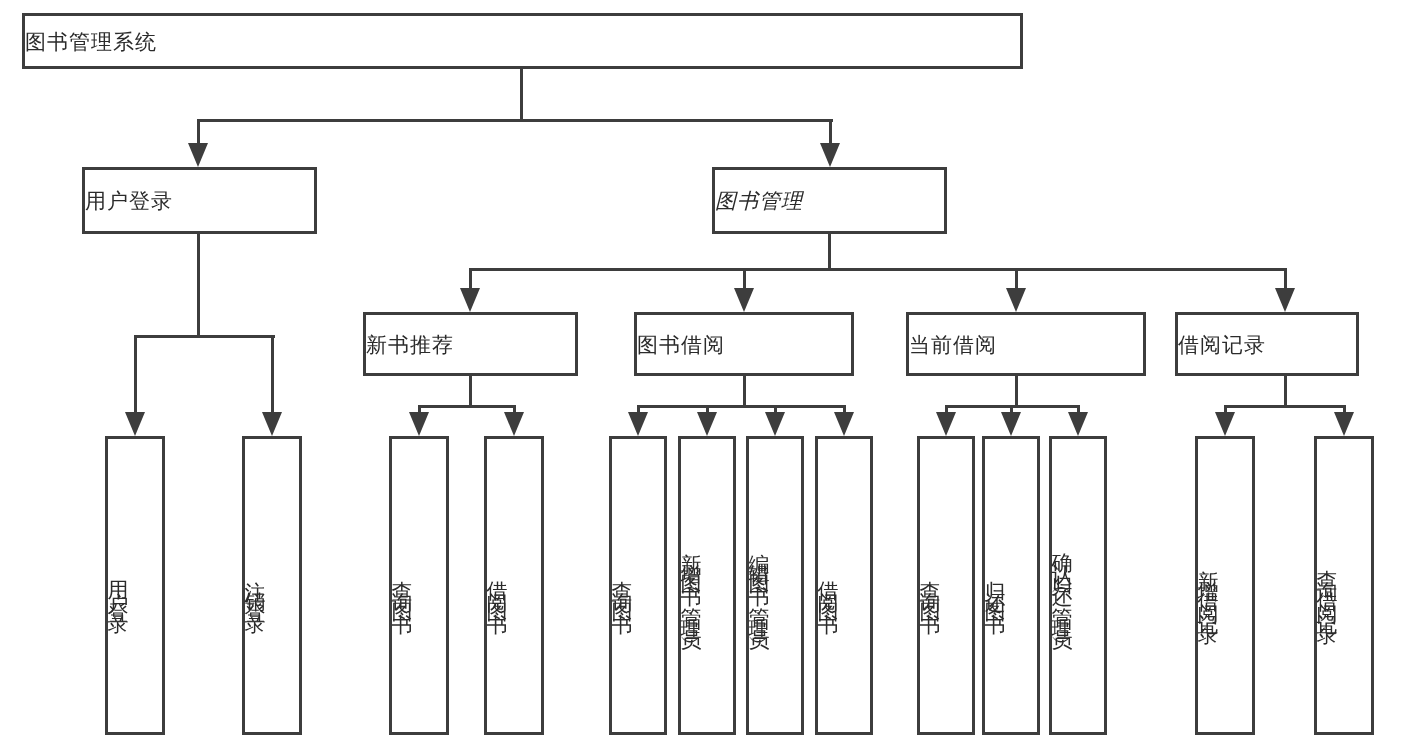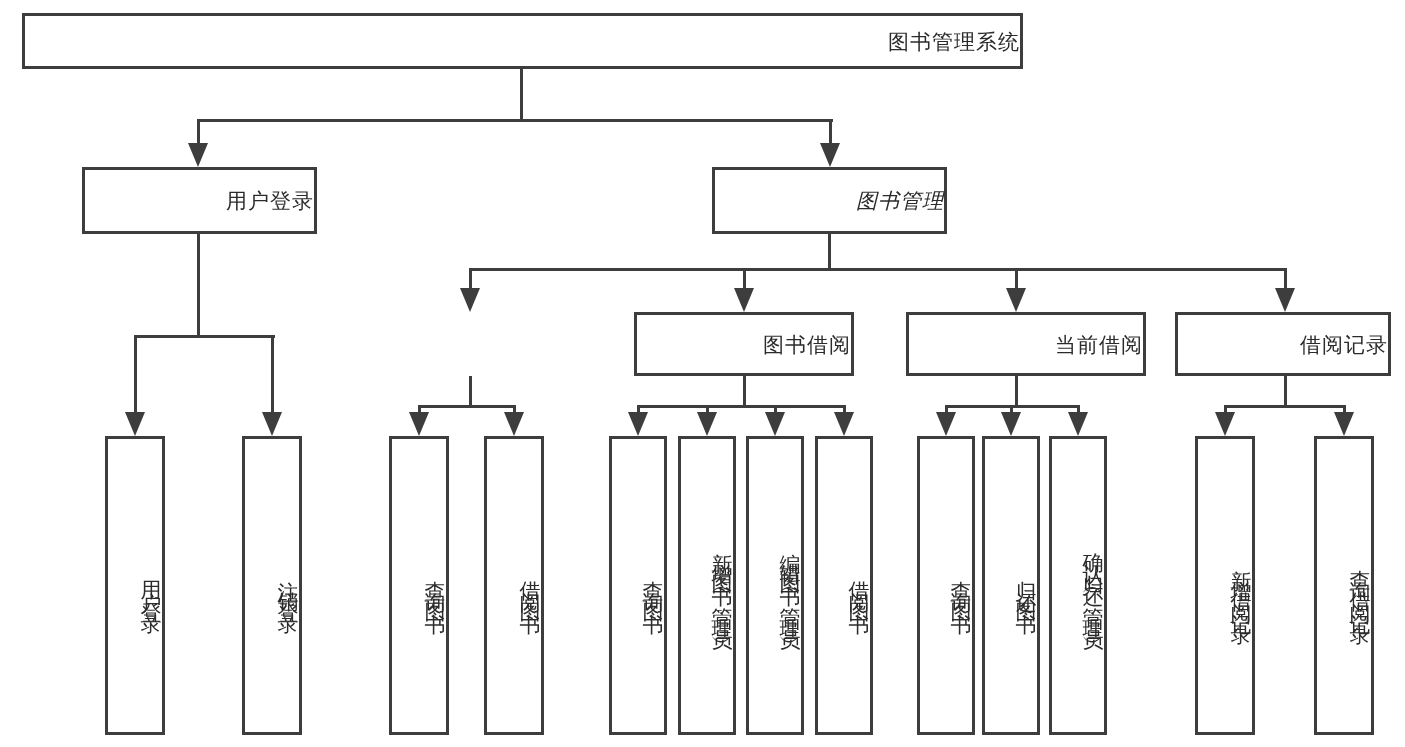--- a/index.html
+++ b/index.html
@@ -20,21 +20,21 @@
     overflow: hidden;
   }
 
   
   .box {
     position: absolute;
     border: 3px solid var(--line);
     background: #fff;
     display: flex;
     align-items: center;
-    justify-content: flex-end;
+    justify-content: flex-start;
     color: var(--text);
     font-size: 21px;
     line-height: 1;
     letter-spacing: 1px;
   }
 
   
   .leaf span {
     writing-mode: vertical-rl;
     text-orientation: mixed;
@@ -99,27 +99,30 @@
   <div class="hline" style="left:469px; top:268px; width:818px; height:3px;"></div>
   <div class="vline" style="left:469px; top:268px; width:3px; height:26px;"></div>
   <div class="arrowhead" style="left:460px; top:288px;"></div>
   <div class="vline" style="left:743px; top:268px; width:3px; height:26px;"></div>
   <div class="arrowhead" style="left:734px; top:288px;"></div>
   <div class="vline" style="left:1015px; top:268px; width:3px; height:26px;"></div>
   <div class="arrowhead" style="left:1006px; top:288px;"></div>
   <div class="vline" style="left:1284px; top:268px; width:3px; height:26px;"></div>
   <div class="arrowhead" style="left:1275px; top:288px;"></div>
 
+  <div class="box" style="left:363px; top:312px; width:215px; height:64px;">
+    <span>新书推荐</span>
+  </div>
   <div class="box" style="left:634px; top:312px; width:220px; height:64px;">
     <span>图书借阅</span>
   </div>
   <div class="box" style="left:906px; top:312px; width:240px; height:64px;">
     <span>当前借阅</span>
   </div>
-  <div class="box" style="left:1175px; top:312px; width:216px; height:64px;">
+  <div class="box" style="left:1175px; top:312px; width:184px; height:64px;">
     <span>借阅记录</span>
   </div>
 
   <div class="vline" style="left:469px; top:376px; width:3px; height:31px;"></div>
   <div class="hline" style="left:418px; top:405px; width:98px; height:3px;"></div>
   <div class="vline" style="left:418px; top:405px; width:3px; height:10px;"></div>
   <div class="arrowhead" style="left:409px; top:412px;"></div>
   <div class="vline" style="left:513px; top:405px; width:3px; height:10px;"></div>
   <div class="arrowhead" style="left:504px; top:412px;"></div>
 

